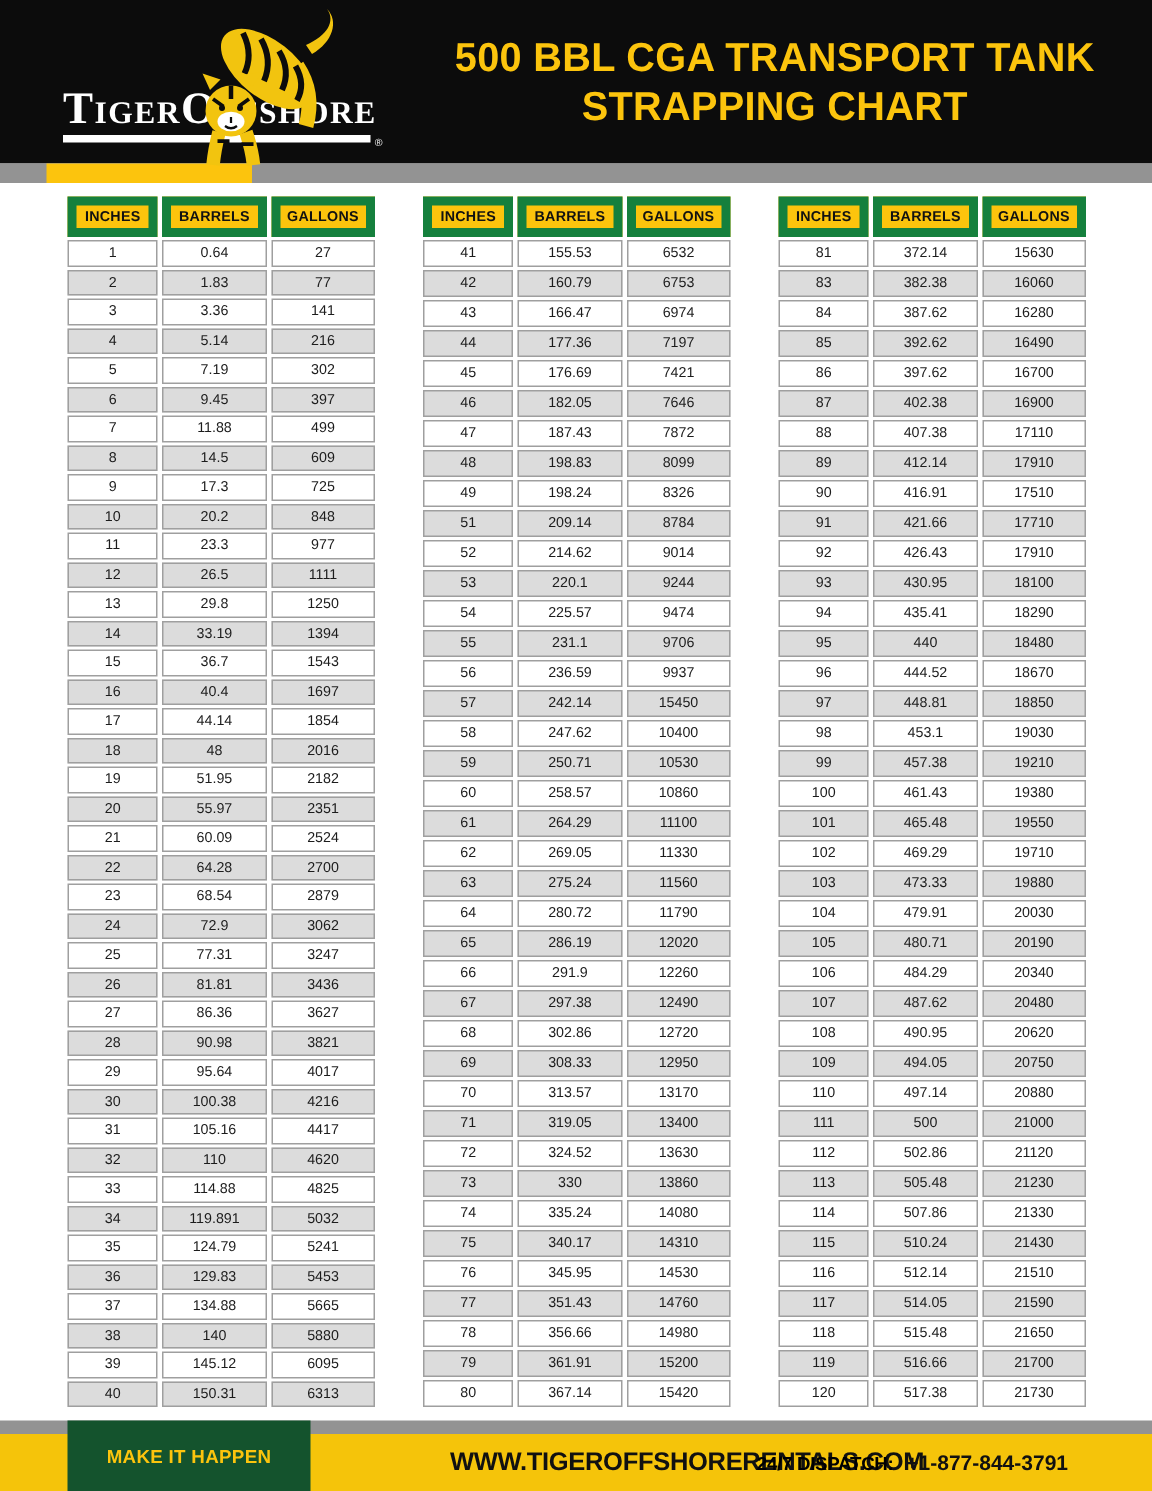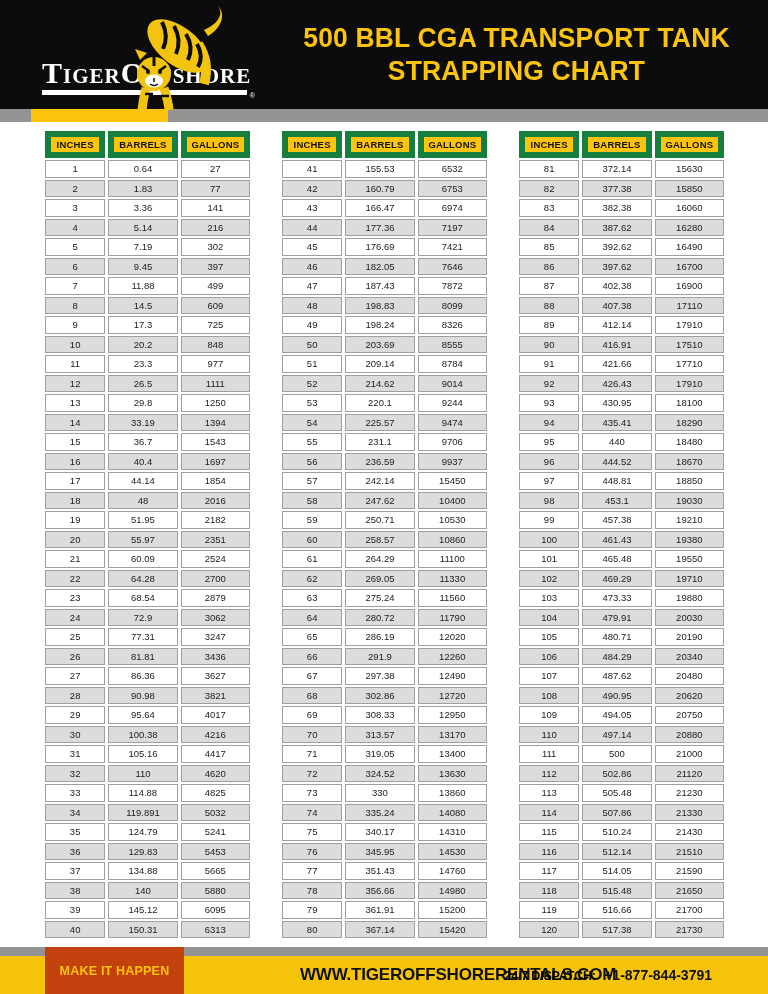--- a/index.html
+++ b/index.html
@@ -64,22 +64,22 @@
     border:1px solid #9f9f9f; background:#ffffff; color:#1c1c1c;
     font-size:9.5px; height:15.5px; padding:0; text-align:center; line-height:1;
   }
   table.strap tbody tr:nth-child(even) td { background:#dcdcdc; }
 
   
   .footer { position:absolute; left:0; right:0; bottom:0; }
   .footer-gray { height:9px; background:#939393; }
   .footer-yellow { position:relative; height:38px; background:#f5c40a; }
   .tagline-box {
-    position:absolute; left:45px; top:-9px; width:139px; height:47px;
-    background:#c2410c; display:flex; align-items:center; justify-content:center;
+    position:absolute; left:45px; top:-9px; width:162px; height:47px;
+    background:#14532d; display:flex; align-items:center; justify-content:center;
   }
   .tagline-box span {
     color:#fcc40d; font-weight:bold; font-size:12.5px; letter-spacing:0.2px;
   }
   .website {
     position:absolute; left:300px; right:230px; top:0; height:38px;
     line-height:38px; text-align:center; color:#111111; font-weight:bold;
     font-size:17px; letter-spacing:-0.2px; white-space:nowrap;
   }
   .dispatch {
@@ -413,25 +413,20 @@
             <td>48</td>
             <td>198.83</td>
             <td>8099</td>
           </tr>
           <tr>
             <td>49</td>
             <td>198.24</td>
             <td>8326</td>
           </tr>
           <tr>
-            <td>50</td>
-            <td>203.69</td>
-            <td>8555</td>
-          </tr>
-          <tr>
             <td>51</td>
             <td>209.14</td>
             <td>8784</td>
           </tr>
           <tr>
             <td>52</td>
             <td>214.62</td>
             <td>9014</td>
           </tr>
           <tr>
@@ -590,25 +585,20 @@
           <th>GALLONS</th>
         </tr>
       </thead>
       <tbody>
           <tr>
             <td>81</td>
             <td>372.14</td>
             <td>15630</td>
           </tr>
           <tr>
-            <td>82</td>
-            <td>377.38</td>
-            <td>15850</td>
-          </tr>
-          <tr>
             <td>83</td>
             <td>382.38</td>
             <td>16060</td>
           </tr>
           <tr>
             <td>84</td>
             <td>387.62</td>
             <td>16280</td>
           </tr>
           <tr>

